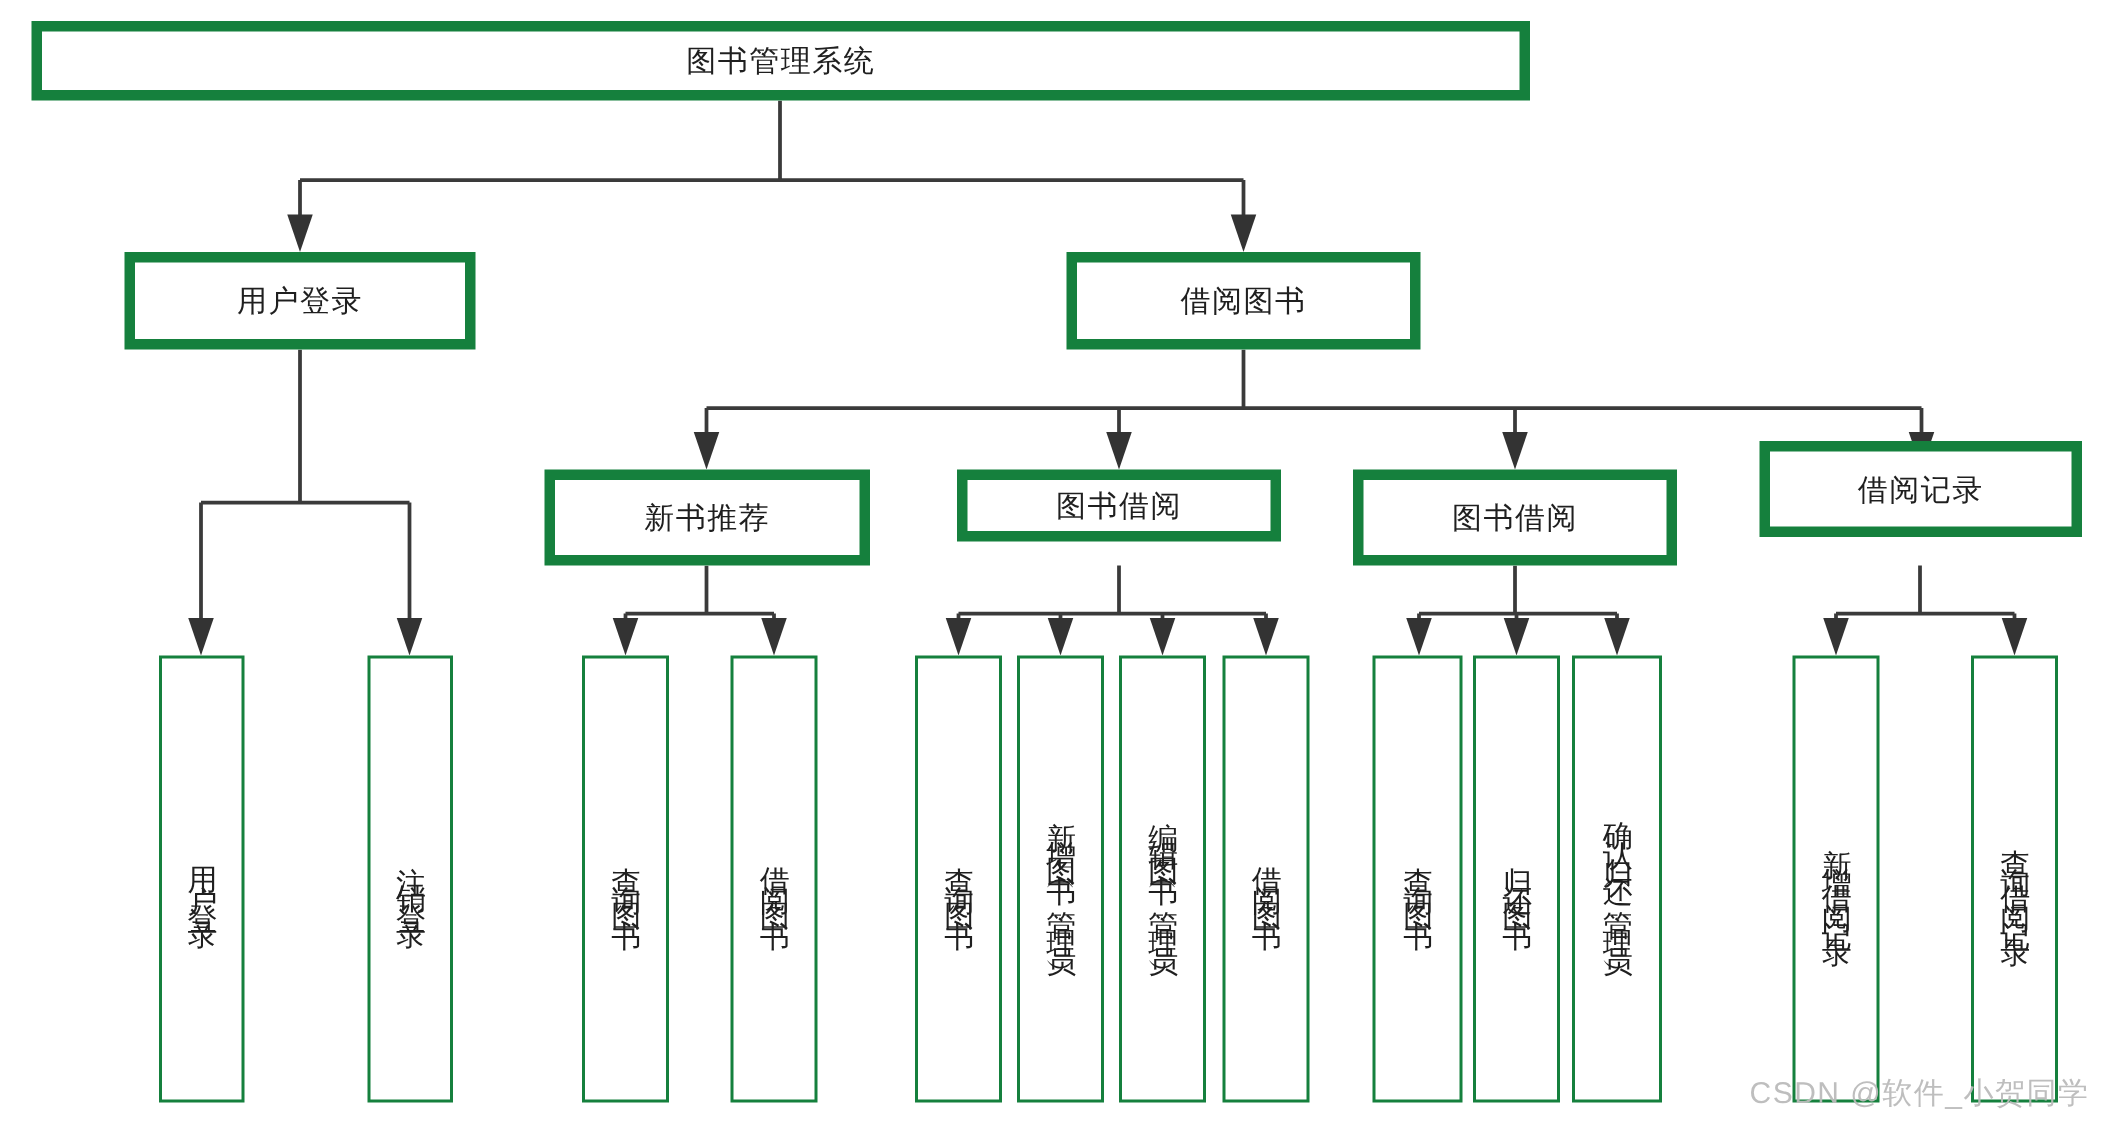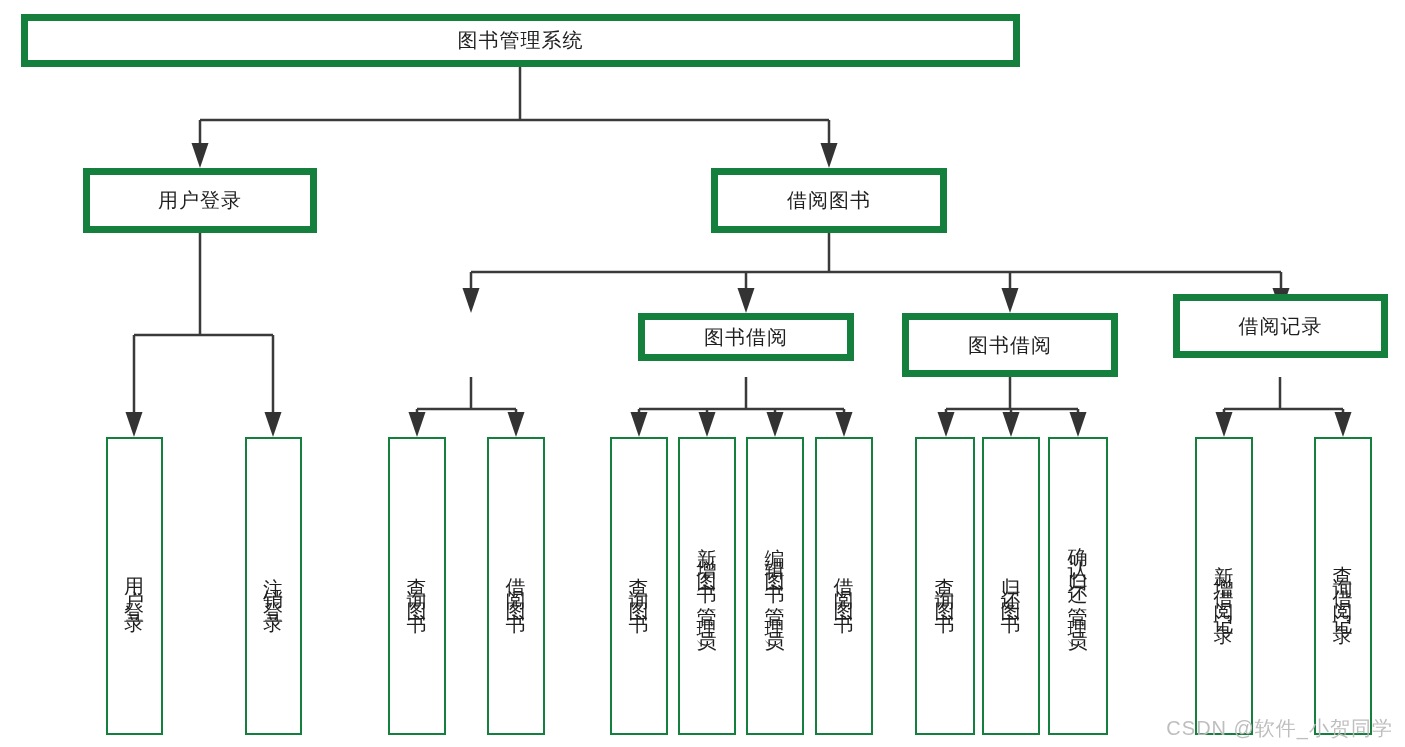--- a/index.html
+++ b/index.html
@@ -96,20 +96,21 @@
       <polygon points="1215.5,412 1232.5,412 1224,437"></polygon>
       <polygon points="1334.5,412 1351.5,412 1343,437"></polygon>
     </g>
   </svg>
 
   <div class="box hbox" style="left:21px;top:14px;width:999px;height:53px;">图书管理系统</div>
 
   <div class="box hbox" style="left:83px;top:168px;width:234px;height:65px;">用户登录</div>
   <div class="box hbox" style="left:711px;top:168px;width:236px;height:65px;">借阅图书</div>
 
+  <div class="box hbox" style="left:363px;top:313px;width:217px;height:64px;">新书推荐</div>
   <div class="box hbox" style="left:638px;top:313px;width:216px;height:48px;">图书借阅</div>
   <div class="box hbox" style="left:902px;top:313px;width:216px;height:64px;">图书借阅</div>
   <div class="box hbox" style="left:1173px;top:294px;width:215px;height:64px;">借阅记录</div>
 
   <div class="box vbox" style="left:106px;top:437px;width:57px;height:298px;">用户登录</div>
   <div class="box vbox" style="left:245px;top:437px;width:57px;height:298px;">注销登录</div>
 
   <div class="box vbox" style="left:388px;top:437px;width:58px;height:298px;">查询图书</div>
   <div class="box vbox" style="left:487px;top:437px;width:58px;height:298px;">借阅图书</div>
 

